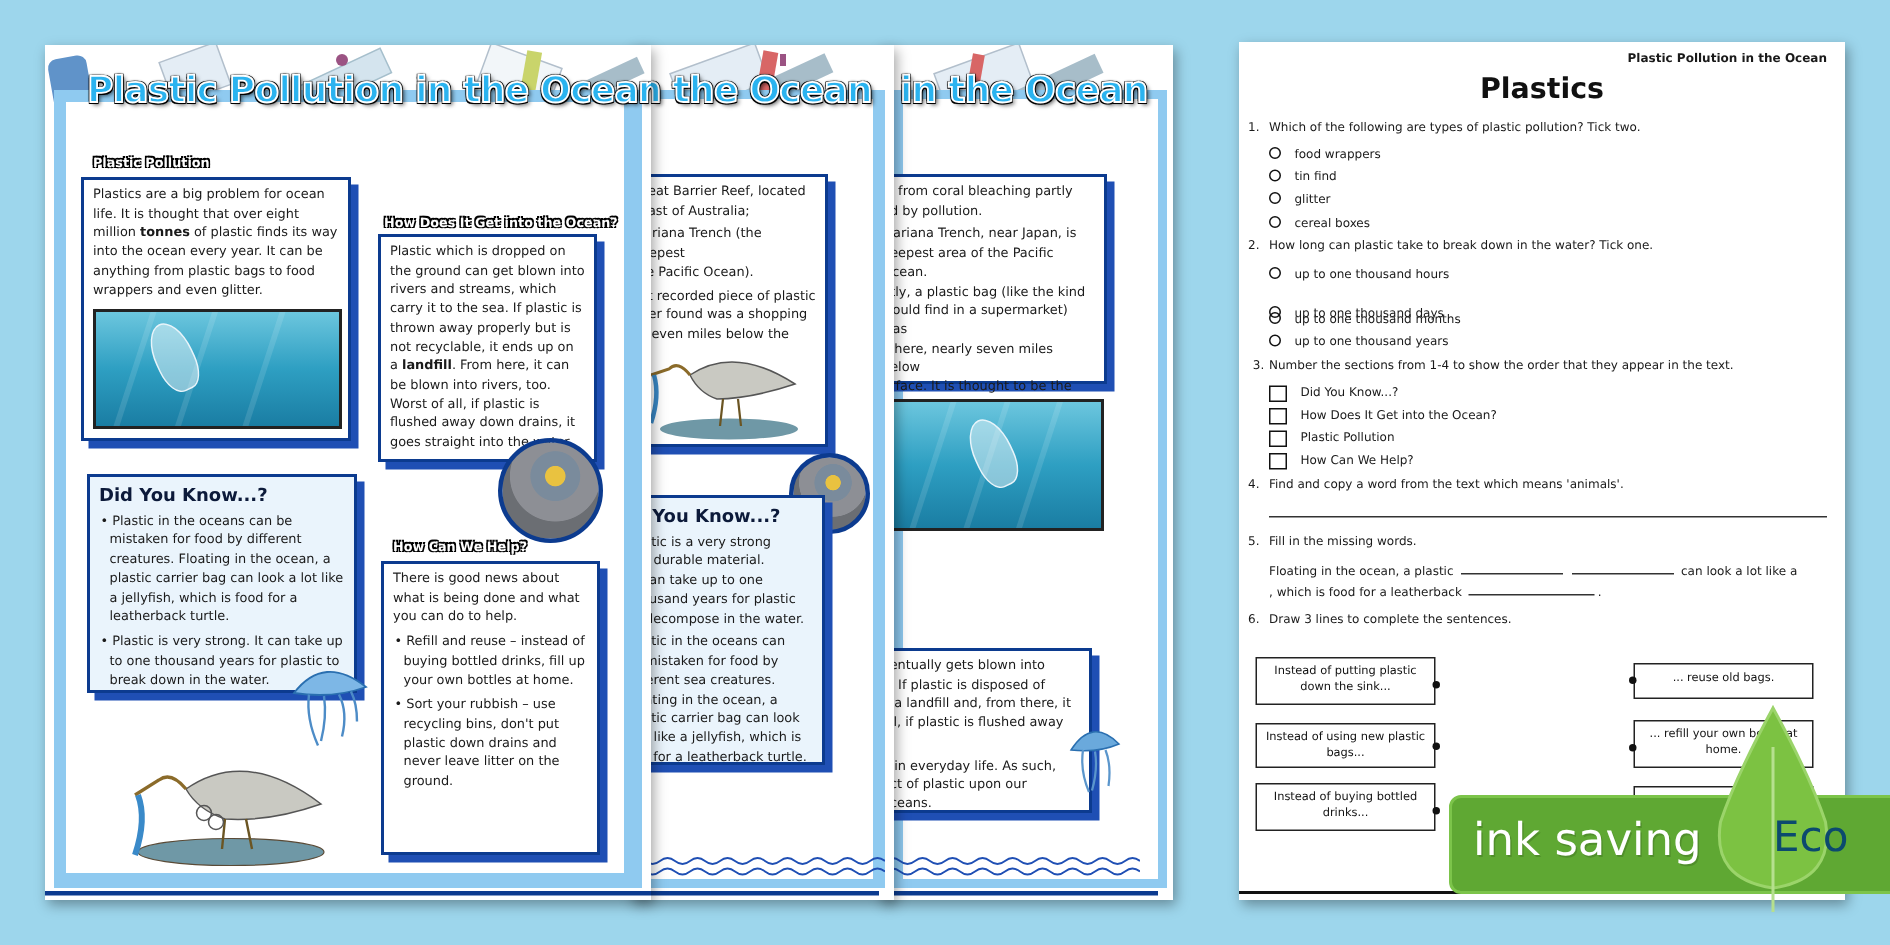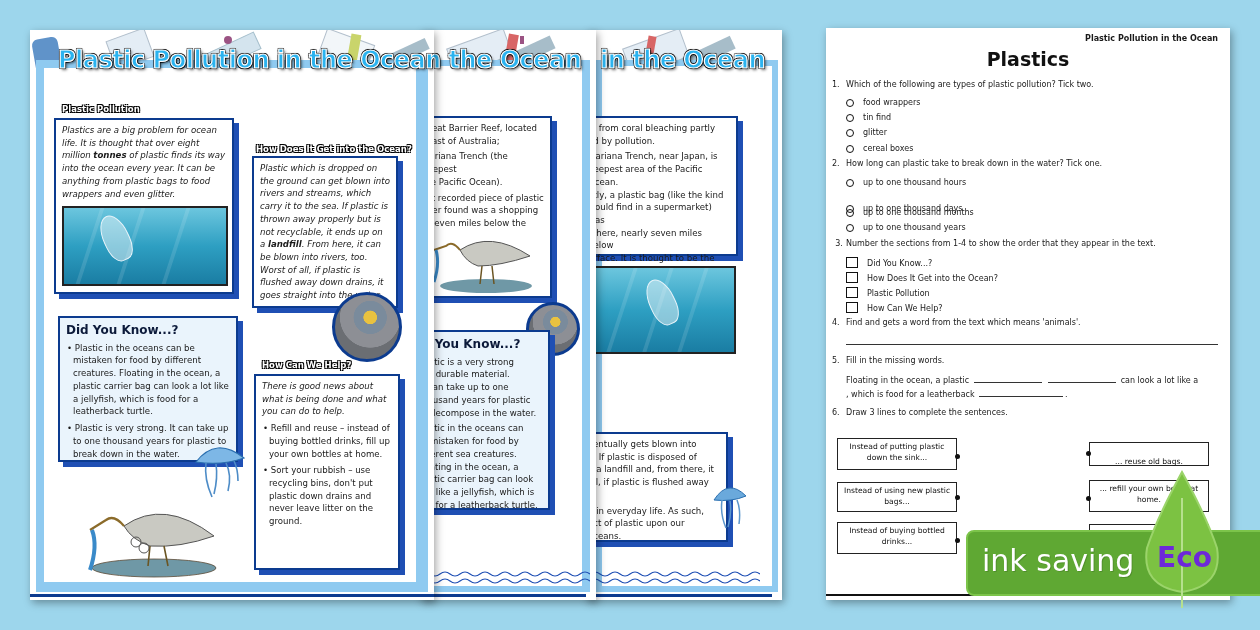--- a/index.html
+++ b/index.html
@@ -10,21 +10,21 @@
   .frame { position: absolute; background: #8fcaf0; }
   .frame-inner { position: absolute; background: #fff; }
   .footer-line { position: absolute; height: 3px; background: #0c3b8f; }
 
   .title-banner { position: absolute; font-family: "DejaVu Sans", sans-serif; font-weight: bold; font-size: 24px; color: #2bb3ef;
     -webkit-text-stroke: 1.2px #fff; text-shadow: 0 0 2px #000, 1px 1px 0 #000, -1px -1px 0 #000, 1px -1px 0 #000, -1px 1px 0 #000, 2px 2px 3px rgba(0,0,0,.6); white-space: nowrap; letter-spacing: -0.5px; }
   .deco { position: absolute; opacity: .75; }
 
   .box { position: absolute; background: #fff; border: 2px solid #0c3b8f; box-shadow: 5px 5px 0 #1f4fb4; padding: 4px 6px; font-size: 8.6px; line-height: 1.48; color: #1a1a1a; }
   .box.light { background: #eaf4fc; }
-  .box p { margin-bottom: 4px; font-style: italic; }
+  .box p { margin-bottom: 4px; }
   .box b { font-weight: bold; }
   .sec-label { position: absolute; font-weight: bold; font-size: 8.5px; color: #fff; text-shadow: 1px 1px 0 #000, -1px -1px 0 #000, 1px -1px 0 #000, -1px 1px 0 #000; white-space: nowrap; }
   .dyk-title { font-weight: bold; font-size: 12px; color: #0c1a3a; margin-bottom: 2px; }
   .bullet { padding-left: 7px; text-indent: -6px; margin-bottom: 4px; }
 
   .img-ocean { position: absolute; border: 2px solid #222; background: linear-gradient(180deg,#6cc6de 0%,#2e9fc2 50%,#1a7da3 100%); overflow: hidden; }
   .img-ocean .bag { position: absolute; left: 40%; top: 12%; width: 26px; height: 48px; border: 1.5px solid #e8f4fa; border-radius: 50% 50% 40% 40%; background: rgba(255,255,255,.45); transform: rotate(-25deg); }
   .ray { position: absolute; top: 0; width: 4px; height: 100%; background: rgba(255,255,255,.12); transform: skewX(-18deg); }
 
   .circle-img { position: absolute; border-radius: 50%; border: 3px solid #0c3b8f; background: radial-gradient(circle at 55% 35%, #e9c240 0 12%, #7a8b9c 13% 30%, #8d8f95 31% 55%, #6b6e73 56%); }
@@ -32,32 +32,32 @@
   .jelly { position: absolute; }
 
   .waves { position: absolute; }
 
   
   .q-page { left: 826px; top: 28px; width: 404px; height: 572px; }
   .q-header { position: absolute; right: 12px; top: 6px; font-weight: bold; font-size: 8px; color: #1a1a1a; }
   .q-title { position: absolute; left: 0; right: 0; top: 20px; text-align: center; font-weight: bold; font-size: 19px; color: #111; }
   .q { position: absolute; left: 6px; font-size: 8px; color: #1a1a1a; white-space: nowrap; }
   .q .num { display: inline-block; width: 14px; }
-  .opt { position: absolute; left: 20px; font-size: 8px; color: #1a1a1a; display: flex; align-items: flex-end; white-space: nowrap; }
+  .opt { position: absolute; left: 20px; font-size: 8px; color: #1a1a1a; display: flex; align-items: flex-start; white-space: nowrap; }
   .radio { width: 8px; height: 8px; border: 1.3px solid #111; border-radius: 50%; margin-right: 9px; }
   .chk { width: 12px; height: 11px; border: 1.2px solid #111; margin-right: 9px; }
   .line { position: absolute; height: 1px; background: #333; }
   .blank { display: inline-block; border-bottom: 1px solid #333; width: 68px; height: 8px; margin: 0 2px; }
   .match { position: absolute; border: 1.3px solid #222; font-size: 7.6px; text-align: center; line-height: 1.4; padding: 3px 4px; color: #111; background: #fff; }
   .dot { position: absolute; width: 5px; height: 5px; border-radius: 50%; background: #111; }
 
   .eco { position: absolute; left: 966px; top: 530px; width: 300px; height: 66px; background: #5fa833; border-radius: 8px 0 0 8px; border: 2px solid #7cc44a; }
   .eco-text { position: absolute; left: 14px; top: 11px; font-size: 30px; color: #fff; font-family: "DejaVu Sans", sans-serif; text-shadow: 1px 1px 0 rgba(0,0,0,.15); }
   .leaf { position: absolute; left: 1137px; top: 468px; width: 90px; height: 140px; }
-  .eco-label { position: absolute; left: 1157px; top: 541px; font-size: 28px; font-weight: bold; color: #6d28d9; font-family: "DejaVu Sans", sans-serif; }
+  .eco-label { position: absolute; left: 1182px; top: 541px; font-size: 28px; font-weight: normal; color: #0c4a6e; font-family: "DejaVu Sans", sans-serif; }
 </style>
 </head>
 <body>
 
 <div class="page" style="left:586px; top:30px; width:196px; height:570px;">
   <svg class="deco" style="left:0; top:0;" width="196" height="70">
     <rect x="40" y="8" width="60" height="30" fill="#dbe8f2" stroke="#9ab" transform="rotate(-20 70 23)"></rect>
     <rect x="80" y="20" width="70" height="14" fill="#8aa7b8" transform="rotate(-25 115 27)"></rect>
     <rect x="60" y="6" width="8" height="30" fill="#c33" transform="rotate(10 64 21)"></rect>
     <circle cx="4" cy="44" r="10" fill="#2b6fb8"></circle>
@@ -263,21 +263,21 @@
     </div>
   <div class="opt" style="top:259px;">
       <span class="chk"></span>
       <span>Plastic Pollution</span>
     </div>
   <div class="opt" style="top:274px;">
       <span class="chk"></span>
       <span>How Can We Help?</span>
     </div>
 
-  <div class="q" style="top:290px;"><span class="num">4.</span><span>Find and gets a word from the text which means 'animals'.</span></div>
+  <div class="q" style="top:290px;"><span class="num">4.</span><span>Find and copy a word from the text which means 'animals'.</span></div>
   <div class="line" style="left:20px; top:316px; width:372px;"></div>
 
   <div class="q" style="top:328px;"><span class="num">5.</span><span>Fill in the missing words.</span></div>
   <div class="q" style="left:20px; top:347px;">
     <span>Floating in the ocean, a plastic</span>
     <span class="blank"></span>
     <span class="blank"></span>
     <span>can look a lot like a</span>
   </div>
   <div class="q" style="left:20px; top:361px;">
@@ -287,21 +287,21 @@
 
   <div class="q" style="top:380px;"><span class="num">6.</span><span>Draw 3 lines to complete the sentences.</span></div>
 
   <div class="match" style="left:11px; top:410px; width:120px; height:32px;">Instead of putting plastic down the sink...</div>
   <div class="dot" style="left:129px; top:426px;"></div>
   <div class="match" style="left:11px; top:454px; width:120px; height:30px;">Instead of using new plastic bags...</div>
   <div class="dot" style="left:129px; top:467px;"></div>
   <div class="match" style="left:11px; top:494px; width:120px; height:32px;">Instead of buying bottled drinks...</div>
   <div class="dot" style="left:129px; top:510px;"></div>
 
-  <div class="match" style="left:263px; top:414px; width:120px; height:24px; padding-top:14px;">... reuse old bags.</div>
+  <div class="match" style="left:263px; top:414px; width:120px; height:24px; padding-top:4px;">... reuse old bags.</div>
   <div class="dot" style="left:260px; top:423px;"></div>
   <div class="match" style="left:263px; top:452px; width:120px; height:32px;">... refill your own bottle at home.</div>
   <div class="dot" style="left:260px; top:468px;"></div>
   <div class="match" style="left:263px; top:496px; width:120px; height:30px;"></div>
 
   <div class="footer-line" style="left:0; top:566px; width:404px; height:2px; background:#111;"></div>
 </div>
 
 <div class="eco">
   <div class="eco-text">ink saving</div>

